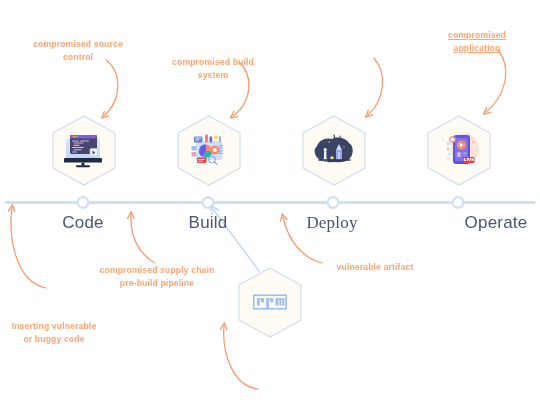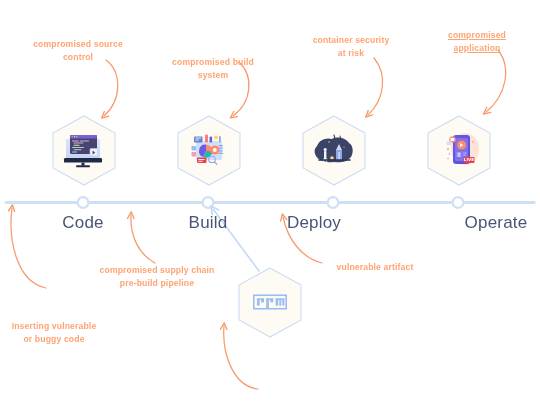--- a/index.html
+++ b/index.html
@@ -221,31 +221,29 @@
         <rect x="30.2" y="16" width="3" height="8"></rect>
         <rect x="34.3" y="16" width="2.2" height="8"></rect>
         <rect x="37.6" y="16" width="2.4" height="8"></rect>
         <rect x="30.2" y="16" width="9.8" height="1.6"></rect>
       </g>
     </svg>
   </div>
 
   <div class="stage-label" style="left:83px;  top:213px;">Code</div>
   <div class="stage-label" style="left:208px; top:213px;">Build</div>
-  <div class="stage-label" style="left:314px; top:213px;">Deploy</div>
+  <div class="stage-label" style="left:332px; top:213px;font-family:Liberation Serif, serif;">Deploy</div>
   <div class="stage-label" style="left:458px; top:213px;margin-left:38px;">Operate</div>
 
   <div class="annot" style="left:14px; top:38px; width:128px;">compromised source
 control</div>
 
   <div class="annot" style="left:152px; top:40px; width:122px;margin-top:16px;">compromised build
 system</div>
 
-  <div class="annot" style="left:291px; top:34px; width:120px;">container security
-at risk</div>
 
   <div class="annot" style="left:420px; top:29px; width:114px;text-decoration:underline;">compromised
 application</div>
 
   <div class="annot" style="left:-1px; top:297px; width:110px;margin-top:23px;">Inserting vulnerable
 or buggy code</div>
 
   <div class="annot" style="left:93px; top:264px; width:128px;">compromised supply chain
 pre-build pipeline</div>
 

